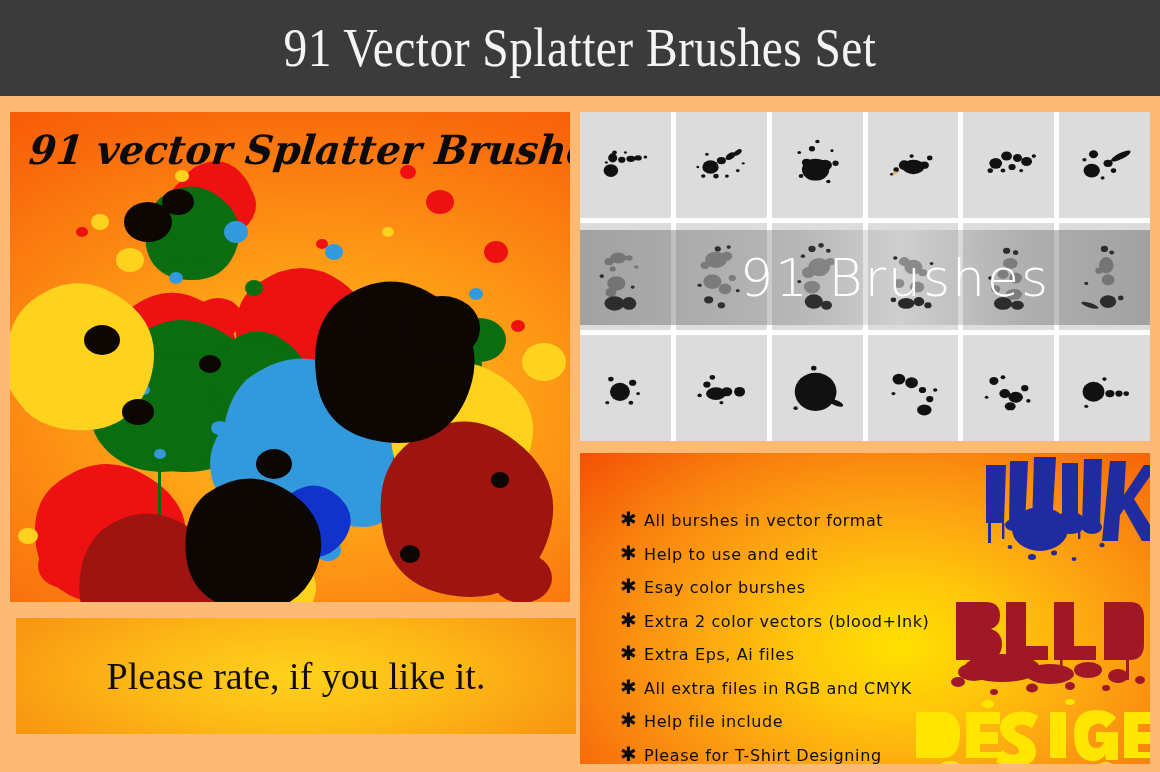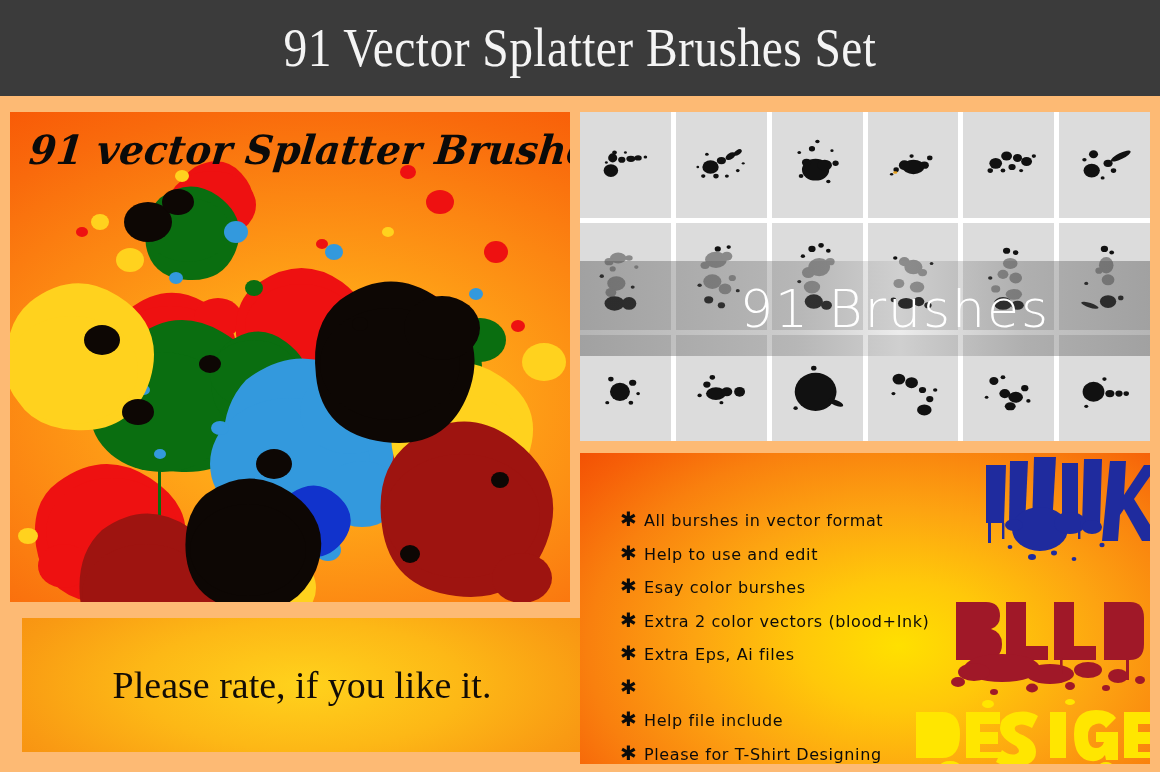--- a/index.html
+++ b/index.html
@@ -20,36 +20,36 @@
   
   .hero{left:10px;top:112px;width:560px;height:490px;
         background:radial-gradient(ellipse 120% 90% at 55% 60%, #ffc31e 0%, #ffa417 26%, #fc8612 48%, #f96a0c 68%, #f85505 86%, #f44a02 100%);}
   .hero-svg{position:absolute;left:0;top:0;width:560px;height:490px;}
   .hero-script{position:absolute;left:22px;top:14px;width:520px;
                color:#0a0a0a;font-family:"DejaVu Serif",serif;font-style:italic;
                font-size:40px;line-height:48px;font-weight:700;white-space:nowrap;
                transform:skewX(-6deg) scaleX(0.97);transform-origin:left top;}
 
   
-  .rate{left:22px;top:618px;width:560px;height:134px;
+  .rate{left:16px;top:618px;width:560px;height:116px;
         background:radial-gradient(ellipse 85% 140% at 50% 50%, #ffd21c 0%, #fdb816 34%, #f99a13 62%, #f5870f 84%, #f37f0d 100%);
         display:flex;align-items:center;justify-content:center;}
   .rate-text{color:#120c06;font-family:"Liberation Serif","DejaVu Serif",serif;
              font-size:38px;line-height:40px;white-space:nowrap;}
 
   
   .grid{left:580px;top:112px;width:570px;height:329px;background:#ffffff;}
   .grid-inner{position:absolute;left:0;top:0;width:570px;height:329px;
               display:grid;grid-template-columns:repeat(6,1fr);grid-template-rows:repeat(3,1fr);
               gap:5px;}
   .tile{background:#dcdcdc;position:relative;overflow:hidden;}
   .tile svg{position:absolute;left:0;top:0;width:100%;height:100%;}
   .grid-band{position:absolute;left:0;top:118px;width:570px;height:95px;
              background:linear-gradient(90deg, rgba(80,80,80,.42) 0%, rgba(110,110,110,.34) 38%, rgba(150,150,150,.18) 56%, rgba(95,95,95,.36) 78%, rgba(80,80,80,.42) 100%);
-             display:flex;align-items:center;justify-content:center;pointer-events:none;margin-top:31px;}
+             display:flex;align-items:center;justify-content:center;pointer-events:none;}
   .grid-band-text{color:#ffffff;font-family:"DejaVu Sans",sans-serif;font-weight:300;
                   font-size:52px;line-height:52px;letter-spacing:2px;white-space:nowrap;
                   transform:translateX(30px);}
 
   
   .features{left:580px;top:453px;width:570px;height:311px;
             background:radial-gradient(ellipse 78% 95% at 56% 62%, #ffe000 0%, #ffc80a 22%, #fda411 46%, #f9800e 70%, #f65f08 88%, #f24d03 100%);}
   .feat-list{position:absolute;left:40px;top:56px;width:360px;list-style:none;margin:0;padding:0;}
   .feat-item{display:flex;align-items:baseline;margin:0 0 12.5px 0;}
   .feat-star{color:#0b0b0b;font-size:20px;line-height:20px;width:24px;flex:0 0 24px;
@@ -546,20 +546,21 @@
       <li class="feat-item">
         <span class="feat-star">✱</span>
         <span class="feat-label">Extra 2 color vectors (blood+Ink)</span>
       </li>
       <li class="feat-item">
         <span class="feat-star">✱</span>
         <span class="feat-label">Extra Eps, Ai files</span>
       </li>
       <li class="feat-item">
         <span class="feat-star">✱</span>
+        <span class="feat-label">All extra files in RGB and CMYK</span>
       </li>
       <li class="feat-item">
         <span class="feat-star">✱</span>
         <span class="feat-label">Help file include</span>
       </li>
       <li class="feat-item">
         <span class="feat-star">✱</span>
         <span class="feat-label">Please for T-Shirt Designing</span>
       </li>
     </ul>

